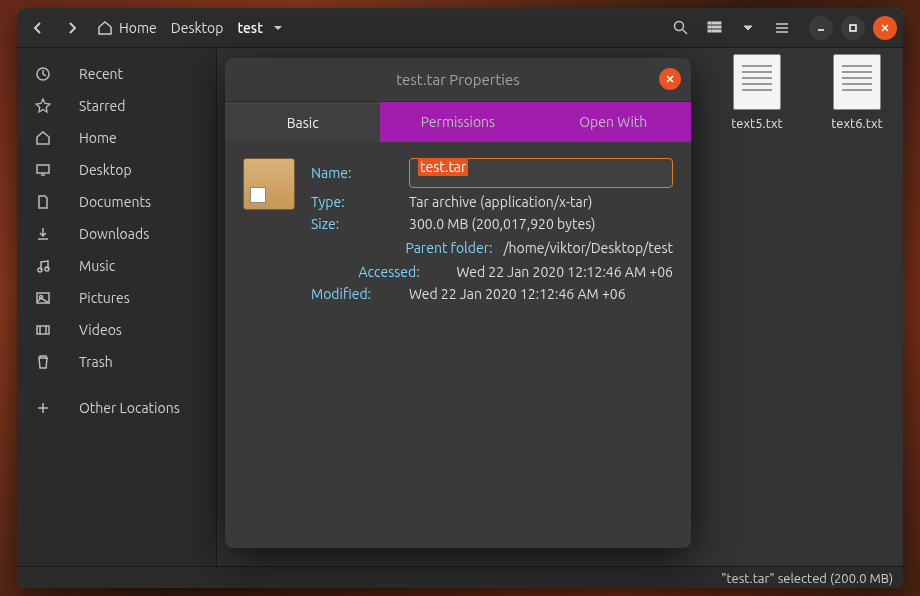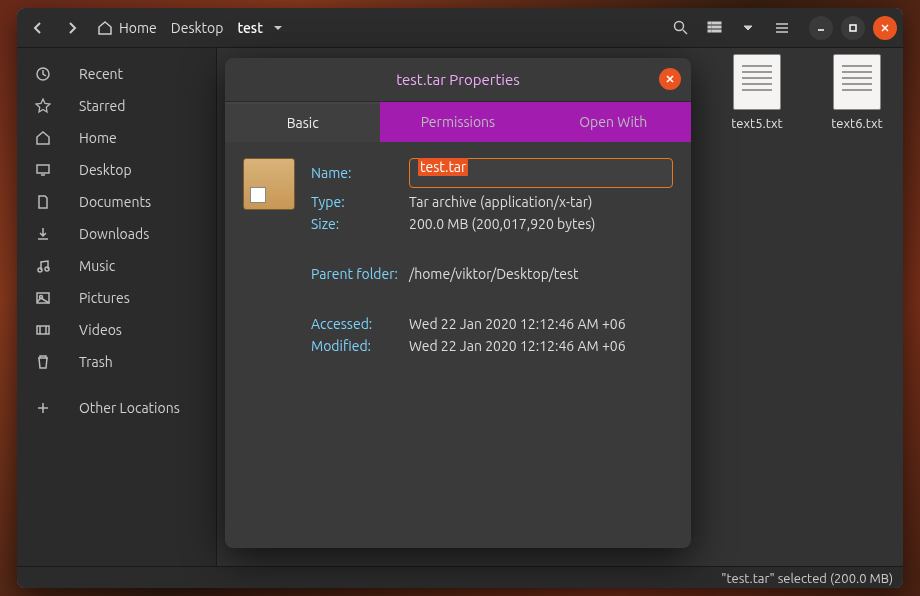--- a/index.html
+++ b/index.html
@@ -25,32 +25,32 @@
   .sb-item svg{stroke:#bbb; flex-shrink:0;}
   .content{flex:1;background:#333;position:relative;padding:14px;}
   .file{position:absolute;width:80px;text-align:center;color:#e6e6e6;font-size:13px;}
   .file .thumb{width:48px;height:56px;margin:0 auto 6px;background:#f5f4f2;border:1px solid #888;border-radius:2px;position:relative;}
   .file .thumb::before{content:"";position:absolute;left:8px;right:8px;top:10px;height:2px;background:#999;box-shadow:0 6px 0 #999,0 12px 0 #999,0 18px 0 #999,0 24px 0 #999;}
 
   .statusbar{height:22px;background:#2b2b2b;color:#ccc;font-size:13px;display:flex;align-items:center;justify-content:flex-end;padding:0 10px;border-top:1px solid #1a1a1a;}
 
   
   .dialog{position:absolute;left:225px;top:58px;width:466px;height:490px;background:#3a3a3a;border-radius:8px;box-shadow:0 10px 40px rgba(0,0,0,.7);overflow:hidden;z-index:10;}
-  .dlg-title{height:44px;display:flex;align-items:center;justify-content:center;position:relative;color:#f0abfc;font-size:15px;border-bottom:1px solid #2a2a2a;}
+  .dlg-title{height:44px;display:flex;align-items:center;justify-content:center;position:relative;color:#a3a3a3;font-size:15px;border-bottom:1px solid #2a2a2a;}
   .dlg-close{position:absolute;right:10px;top:10px;width:22px;height:22px;border-radius:11px;background:#e95420;display:flex;align-items:center;justify-content:center;}
   .tabs{height:40px;display:flex;background:#a21caf;}
   .tab{flex:1;display:flex;align-items:center;justify-content:center;color:#bbb;font-size:14px;}
   .tab.active{background:#3f3f3f;color:#eee;border-top:2px solid #444;}
   .dlg-body{padding:16px 18px;display:flex;gap:16px;}
   .filethumb{width:52px;height:52px;background:linear-gradient(#d9b37a,#c79755);border:1px solid #7a5a30;border-radius:3px;flex-shrink:0;position:relative;}
   .filethumb::after{content:"";position:absolute;left:6px;bottom:6px;width:14px;height:14px;background:#fff;border:1px solid #888;}
   .fields{flex:1;}
   .row{display:flex;align-items:center;margin-bottom:6px;font-size:14px;color:#ddd;}
   .row .lbl{width:98px;color:#7dd3fc;}
-  .row.gap{margin-top:34px;}
+  .row.gap{margin-top:8px;justify-content:flex-end;}
   .name-input{flex:1;height:30px;background:#404040;border:1px solid #e8791f;border-radius:4px;padding:0 8px;color:#fff;font-size:14px;}
   .name-input::selection{background:#e95420;}
   .sel{background:#e95420;color:#ffffff;padding:1px 2px;border-radius:1px;}
 </style>
 </head>
 <body>
 
 <div class="window">
   <div class="titlebar">
     <div class="tb-btn">
@@ -244,21 +244,21 @@
       <div class="row">
         <div class="lbl">Name:</div>
         <div class="name-input"><span class="sel">test.tar</span></div>
       </div>
       <div class="row">
         <div class="lbl">Type:</div>
         <div>Tar archive (application/x-tar)</div>
       </div>
       <div class="row">
         <div class="lbl">Size:</div>
-        <div>200.0 MB (200,017,920 bytes)</div>
+        <div>300.0 MB (200,017,920 bytes)</div>
       </div>
       <div class="row gap">
         <div class="lbl">Parent folder:</div>
         <div>/home/viktor/Desktop/test</div>
       </div>
       <div class="row gap">
         <div class="lbl">Accessed:</div>
         <div>Wed 22 Jan 2020 12:12:46 AM +06</div>
       </div>
       <div class="row">

